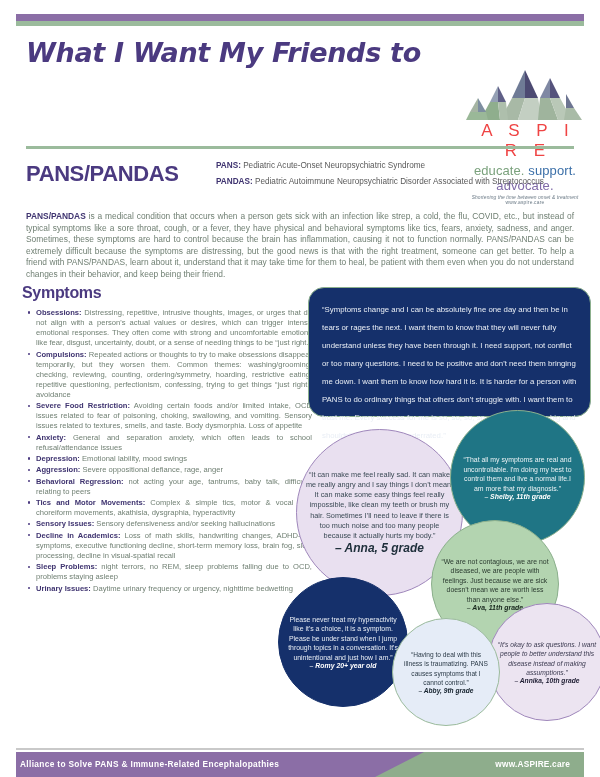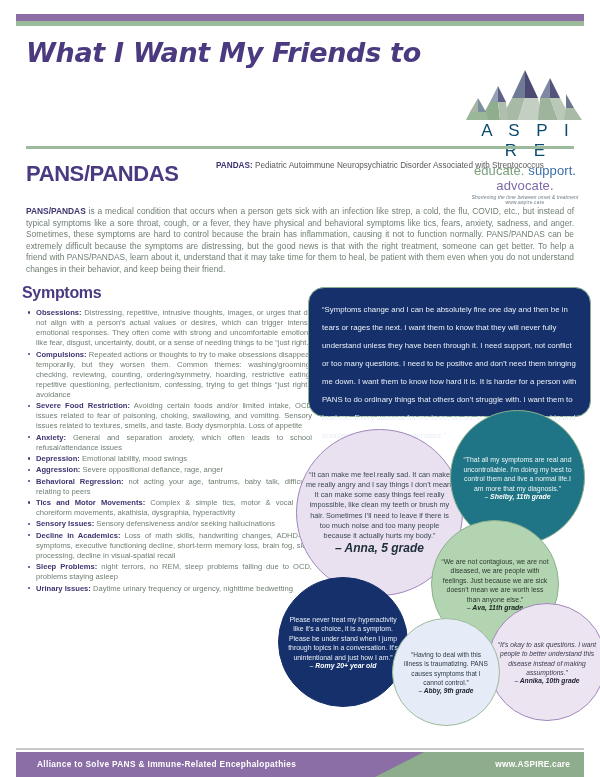--- a/index.html
+++ b/index.html
@@ -26,21 +26,21 @@
     font-size:27px;line-height:33px;
     letter-spacing:-0.3px;
   }
   .title .l2{display:block;padding-left:16px;}
 
   
   .logo{position:absolute;left:462px;top:38px;width:126px;text-align:center;}
   .logo-mtns{width:126px;height:52px;display:block;}
   .logo-word{
     font-family:"Liberation Sans",sans-serif;
-    font-size:17px;color:#0c4a6e;letter-spacing:6px;
+    font-size:17px;color:#ef4444;letter-spacing:6px;
     font-weight:400;margin-top:1px;padding-left:6px;
   }
   .logo-tag{font-size:13px;font-weight:normal;margin-top:2px;letter-spacing:0.1px;}
   .logo-tag .e{color:#7aa17c;}
   .logo-tag .s{color:#3b6fa8;}
   .logo-tag .a{color:#7f6aa8;}
   .logo-sub{font-size:4.9px;color:#6b7a86;margin-top:1.5px;font-style:italic;letter-spacing:0.1px;}
   .logo-url{font-size:4.9px;color:#6b7a86;margin-top:0.5px;letter-spacing:0.2px;}
 
   .hr-green{position:absolute;left:26px;top:146px;width:548px;height:3px;background:#9bbb9c;}
@@ -144,21 +144,21 @@
     background:#ece4f1;border:1px solid #9f87bb;z-index:5;
   }
   .c-annika .qt{font-size:6.7px;line-height:9.3px;color:#3b3a50;font-style:italic;}
   .c-annika .attr{font-size:6.7px;color:#1f1e33;font-style:italic;}
 
   
   .footer{position:absolute;left:0;top:752px;width:600px;height:25px;}
   .f-green{position:absolute;left:16px;top:0;width:568px;height:25px;background:#8ead8c;}
   .f-purple{position:absolute;left:16px;top:0;width:408px;height:25px;background:#8b6ea6;
     clip-path:polygon(0 0,100% 0,88% 100%,0 100%);}
-  .f-left{position:absolute;left:37px;top:6.5px;font-size:8.3px;font-weight:bold;color:#ffffff;letter-spacing:0.35px;}
+  .f-left{position:absolute;left:20px;top:6.5px;font-size:8.3px;font-weight:bold;color:#ffffff;letter-spacing:0.35px;}
   .f-right{position:absolute;right:30px;top:6.5px;font-size:8.3px;font-weight:bold;color:#ffffff;letter-spacing:0.2px;}
   .f-divider{position:absolute;left:16px;top:-4px;width:568px;height:2px;background:#c9c9c9;}
 </style>
 </head>
 <body>
 
 <div class="page">
 
   <div class="top-bar-purple"></div>
   <div class="top-bar-green"></div>
@@ -199,20 +199,23 @@
     </div>
   </div>
 
   <div class="hr-green"></div>
 
   <div class="defn">
     <div class="defn-head">
       <div class="defn-title">PANS/PANDAS</div>
       <div class="defn-lines">
         <div class="defn-line">
+          <b>PANS:</b><span> Pediatric Acute-Onset  Neuropsychiatric Syndrome</span>
+        </div>
+        <div class="defn-line">
           <b>PANDAS:</b><span> Pediatric Autoimmune Neuropsychiatric  Disorder Associated with Streptococcus</span>
         </div>
       </div>
     </div>
     <div class="body-text">
       <b>PANS/PANDAS</b><span> is a medical condition that occurs when a person gets sick with an infection like strep, a cold, the flu, COVID, etc., but instead of typical symptoms like a sore throat, cough, or a fever, they have physical and behavioral symptoms like tics, fears, anxiety, sadness, and anger. Sometimes, these symptoms are hard to control because the brain has inflammation, causing it not to function normally. PANS/PANDAS can be extremely difficult because the symptoms are distressing, but the good news is that with the right treatment, someone can get better. To help a friend with PANS/PANDAS, learn about it, understand that it may take time for them to heal, be patient with them even when you do not understand changes in their behavior, and keep being their friend.</span>
     </div>
   </div>
 
   <div class="sym-head">Symptoms</div>

